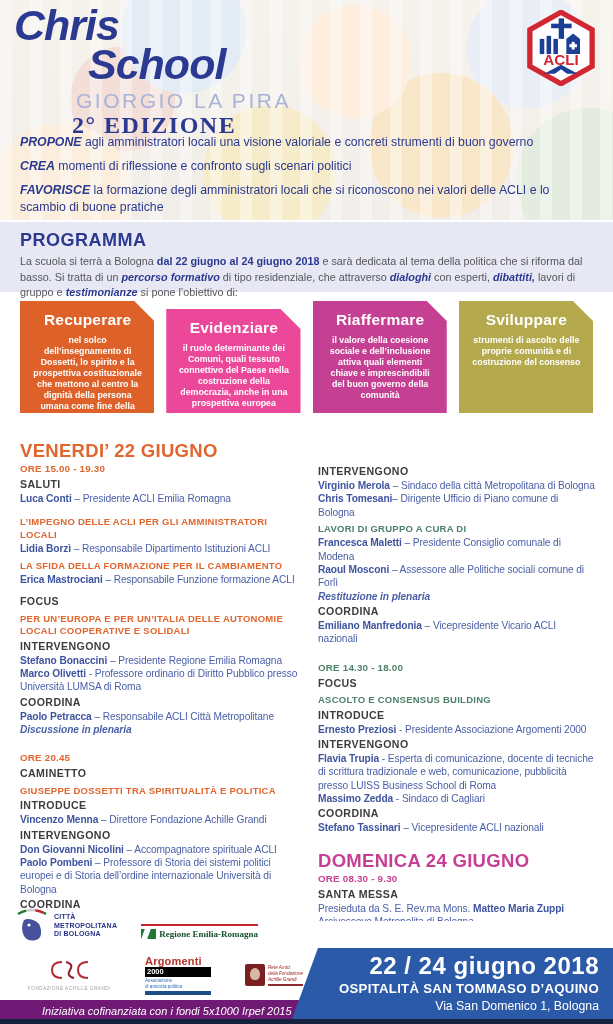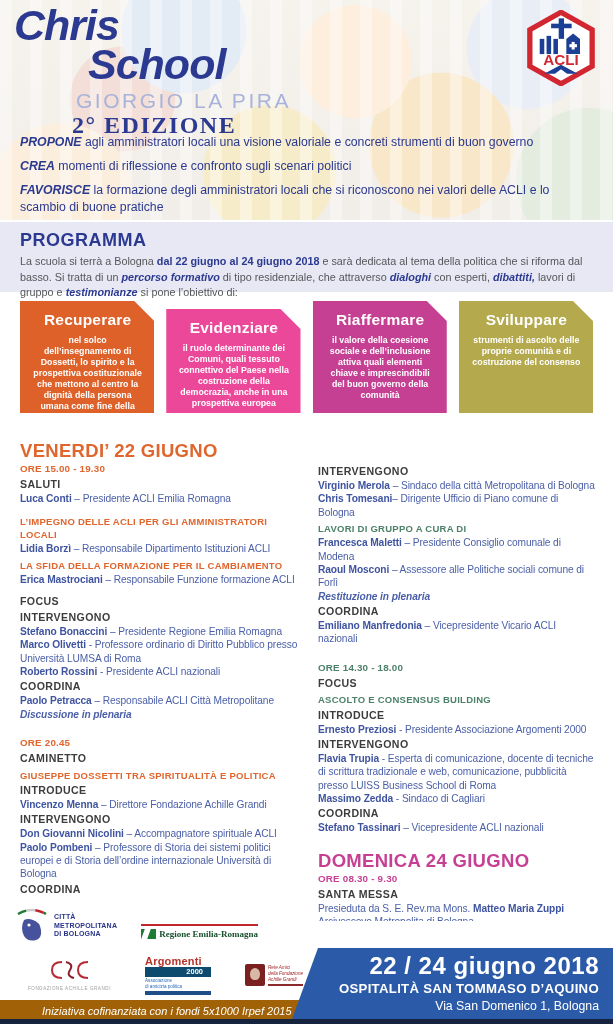--- a/index.html
+++ b/index.html
@@ -71,30 +71,30 @@
   .citta-text{font-size:7px;font-weight:700;color:#27348b;line-height:1.2;letter-spacing:.2px;}
   .regione{margin-top:16px;border-top:2px solid #c0272d;padding-top:3px;display:flex;align-items:center;gap:3px;}
   .regione-flag{width:15px;height:10px;background:#1e7a34;position:relative;overflow:hidden;}
   .regione-flag::after{content:"";position:absolute;left:2px;top:0;width:6px;height:10px;background:#fff;transform:skewX(-20deg);}
   .regione-text{font-family:"Liberation Serif",serif;font-weight:700;font-size:9px;color:#17502c;}
   .p-row2{display:flex;align-items:center;gap:34px;margin-top:12px;margin-left:14px;}
   .fond{text-align:center;}
   .fond-caption{font-size:4.5px;color:#9b9b9b;letter-spacing:.6px;margin-top:1px;}
   .argo{width:66px;}
   .argo-title{display:block;font-size:11px;font-weight:700;color:#b5332a;letter-spacing:.2px;line-height:1;}
-  .argo-year{display:block;background:#0c4a6e;color:#fff;font-size:7.5px;font-weight:700;text-align:right;padding:1px 8px 1px 2px;line-height:1.1;}
+  .argo-year{display:block;background:#000000;color:#fff;font-size:7.5px;font-weight:700;text-align:left;padding:1px 8px 1px 2px;line-height:1.1;}
   .argo-sub{display:block;font-size:4.6px;color:#2b6cb8;line-height:1.25;margin-top:1px;}
   .argo-bar{height:4px;background:#1d4e86;margin-top:1px;}
   .rete{display:flex;align-items:center;gap:3px;}
   .rete-face{width:20px;height:22px;background:#7a2020;position:relative;border-radius:2px;}
   .rete-face::after{content:"";position:absolute;left:5px;top:4px;width:10px;height:12px;border-radius:50% 50% 45% 45%;background:#d8b9a6;}
   .rete-text{font-size:4.6px;color:#a02424;font-style:italic;line-height:1.3;}
   .rete-bar{background:#8c2b2b;color:#fff;font-size:3.8px;padding:1px 2px;margin-top:1px;}
   
-  .footer-band{position:absolute;left:0;top:1000px;width:308px;height:22px;background:#a16207;
+  .footer-band{position:absolute;left:0;top:1000px;width:308px;height:22px;background:#701a75;
     clip-path:polygon(0 0,100% 0,calc(100% - 14px) 100%,0 100%);
     color:#fff;font-style:italic;font-size:11px;display:flex;align-items:center;padding-left:42px;}
   .address-box{position:absolute;top:948px;left:292px;right:0;bottom:5px;background:#2b5aa8;
     clip-path:polygon(26px 0,100% 0,100% 100%,0 100%);
     color:#fff;text-align:right;padding:5px 14px 0 34px;}
   .address-date{font-size:24px;font-weight:700;letter-spacing:.5px;line-height:1.1;}
   .address-venue{font-size:13.2px;font-weight:700;letter-spacing:.3px;margin-top:2px;}
   .address-street{font-size:12.3px;margin-top:3px;}
   .bottom-strip{position:absolute;left:0;bottom:0;width:100%;height:5px;background:#15233f;}
 </style>
@@ -162,24 +162,24 @@
         <div class="blk blk-time orange">ORE 15.00 - 19.30</div>
         <div class="blk blk-label">SALUTI</div>
         <div class="blk blk-speaker"><b>Luca Conti</b> – Presidente ACLI Emilia Romagna</div>
         <div class="blk blk-gap"></div>
         <div class="blk blk-topic orange">L’IMPEGNO DELLE ACLI PER GLI AMMINISTRATORI LOCALI</div>
         <div class="blk blk-speaker"><b>Lidia Borzì</b> – Responsabile Dipartimento Istituzioni ACLI</div>
         <div class="blk blk-topic orange">LA SFIDA DELLA FORMAZIONE PER IL CAMBIAMENTO</div>
         <div class="blk blk-speaker"><b>Erica Mastrociani</b> – Responsabile Funzione formazione ACLI</div>
         <div class="blk blk-gap"></div>
         <div class="blk blk-label">FOCUS</div>
+        <div class="blk blk-topic orange">PER UN’EUROPA E PER UN’ITALIA DELLE AUTONOMIE LOCALI COOPERATIVE E SOLIDALI</div>
         <div class="blk blk-label">INTERVENGONO</div>
         <div class="blk blk-speaker"><b>Stefano Bonaccini</b> – Presidente Regione Emilia Romagna</div>
         <div class="blk blk-speaker"><b>Marco Olivetti</b> - Professore ordinario di Diritto Pubblico presso Università LUMSA di Roma</div>
-        <div class="blk blk-speaker"><b>Roberto Rossini</b> - Presidente ACLI nazionali</div>
         <div class="blk blk-label">COORDINA</div>
         <div class="blk blk-speaker"><b>Paolo Petracca</b> – Responsabile ACLI Città Metropolitane</div>
         <div class="blk blk-note">Discussione in plenaria</div>
         <div class="blk blk-gap-lg"></div>
         <div class="blk blk-time orange">ORE 20.45</div>
         <div class="blk blk-label">CAMINETTO</div>
         <div class="blk blk-topic orange">GIUSEPPE DOSSETTI TRA SPIRITUALITÀ E POLITICA</div>
         <div class="blk blk-label">INTRODUCE</div>
         <div class="blk blk-speaker"><b>Vincenzo Menna</b> – Direttore Fondazione Achille Grandi</div>
         <div class="blk blk-label">INTERVENGONO</div>

